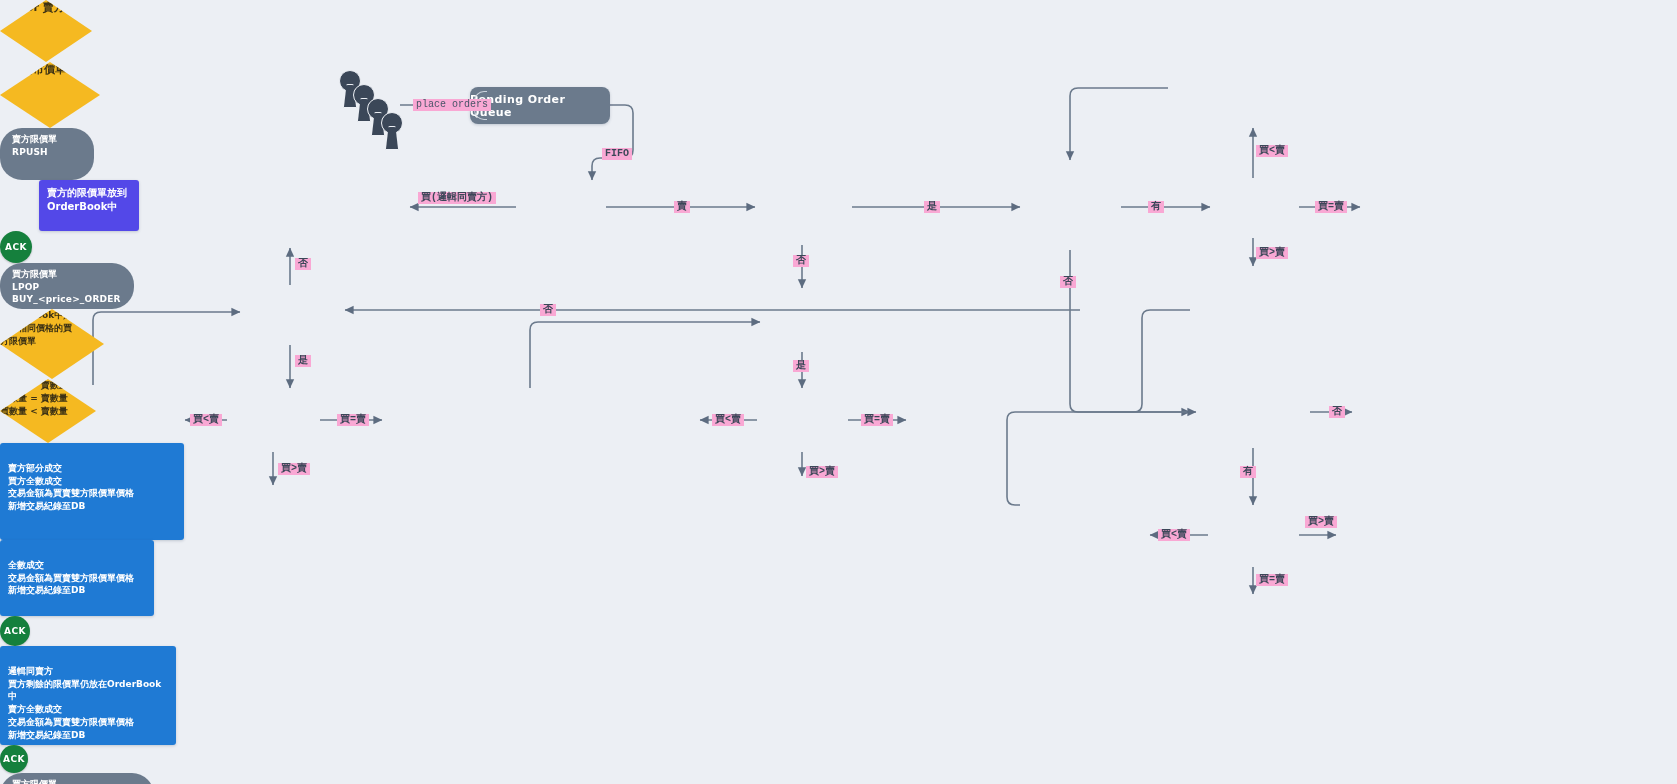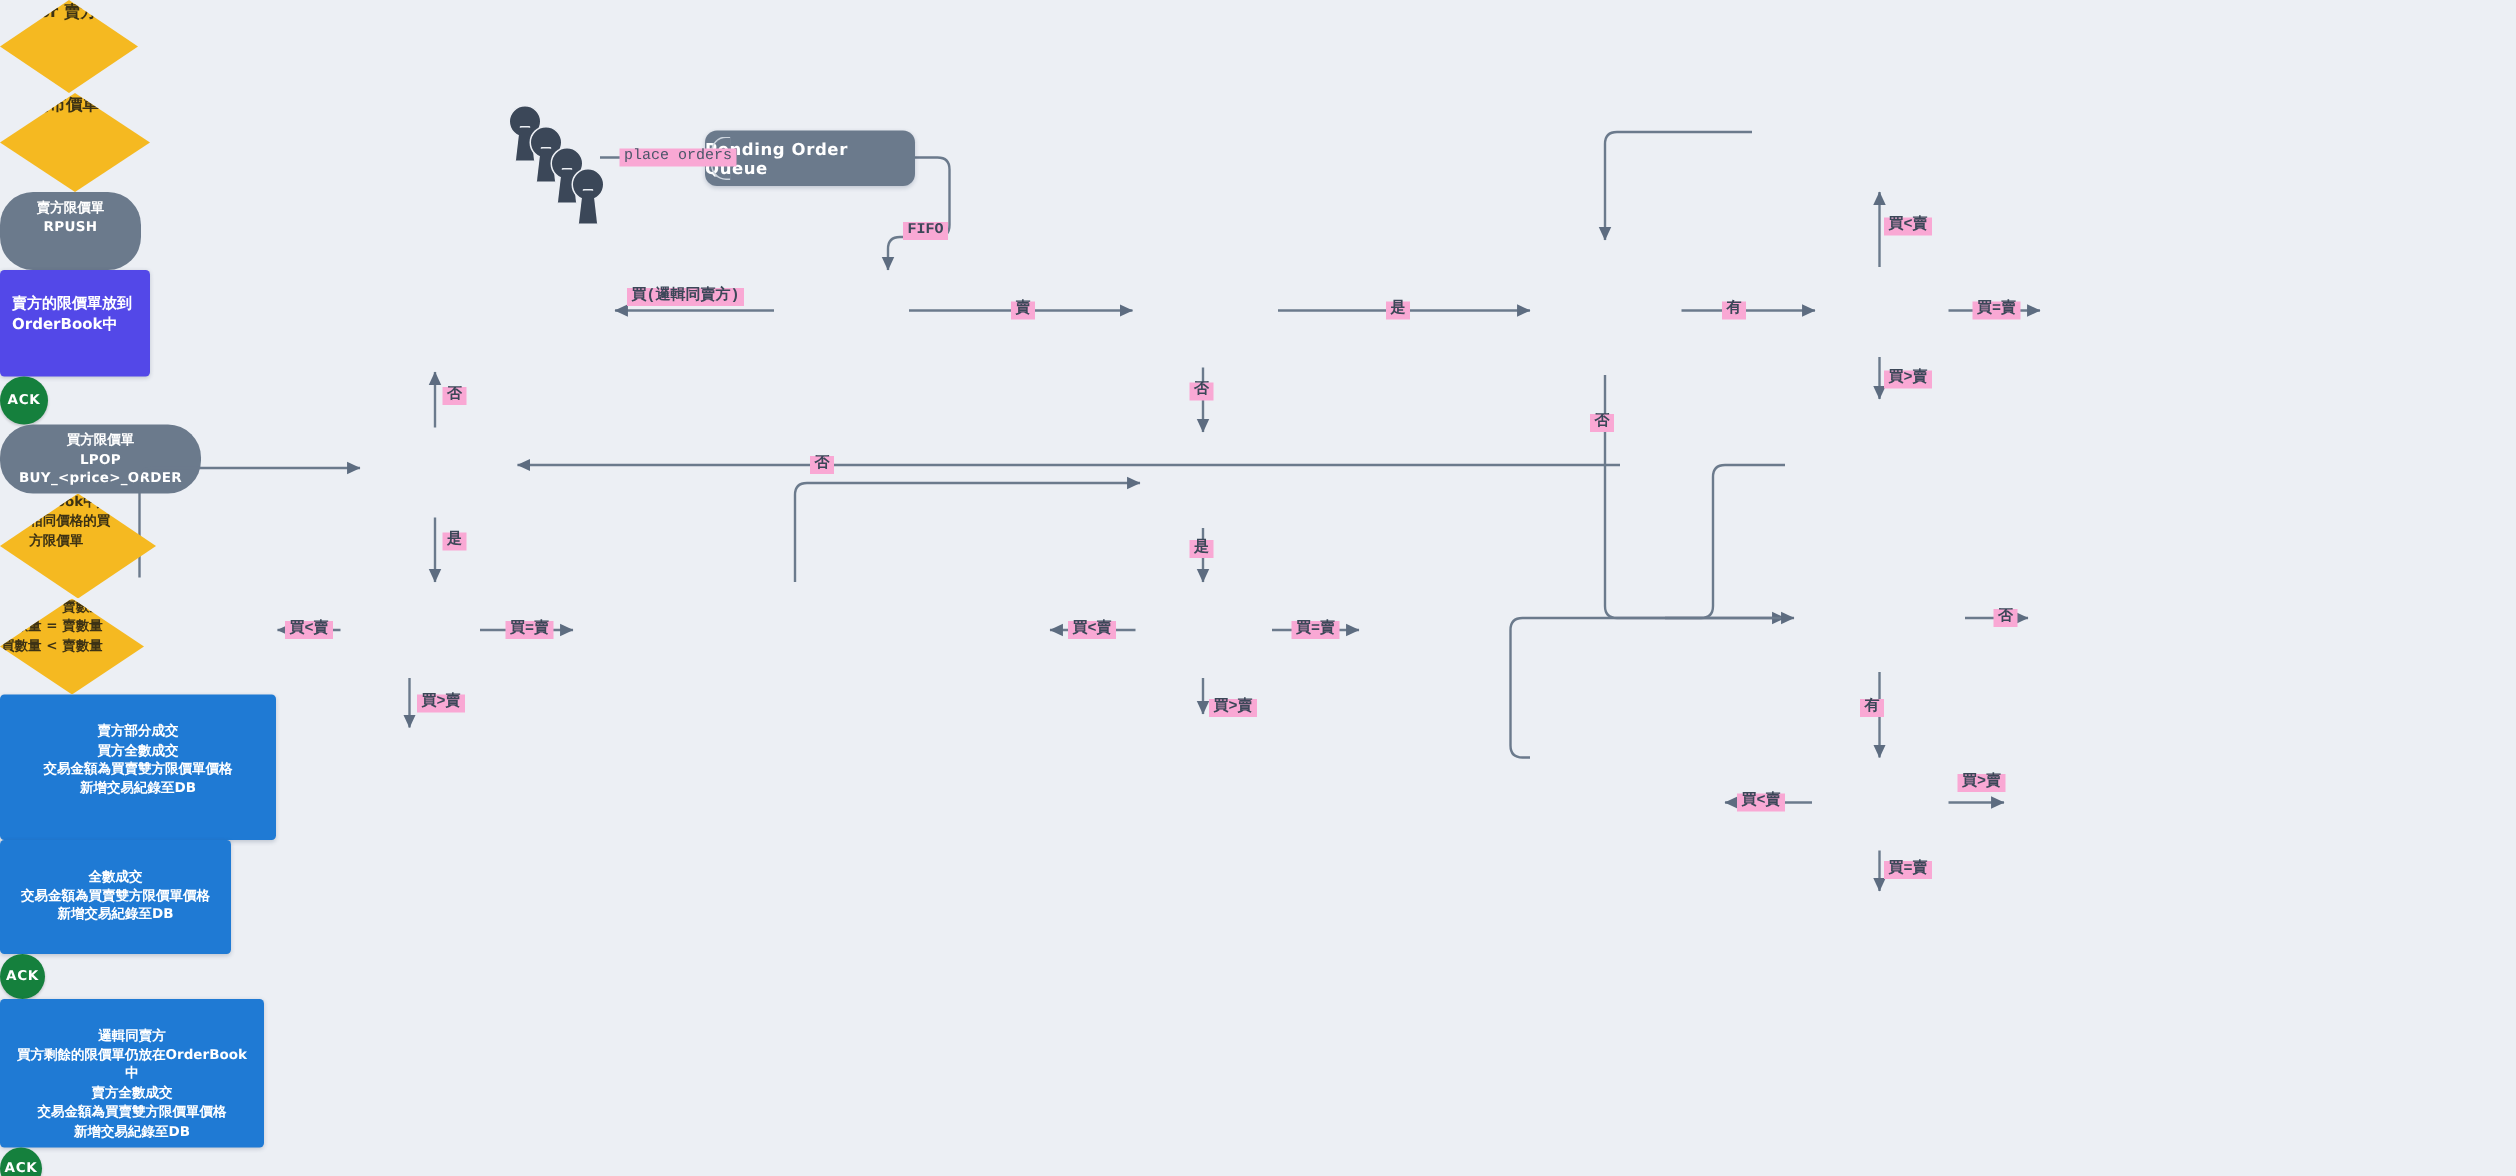--- a/index.html
+++ b/index.html
@@ -37,21 +37,22 @@
     padding: 6px 8px;
   }
   
   .proc-purple {
     background: #5348e8;
     color: #ffffff;
     border-radius: 3px;
     box-shadow: 0 1px 3px rgba(40,60,90,0.22);
     font-weight: bold;
     line-height: 1.42;
-    padding: 16px 8px;
+    padding: 6px 8px;
+    margin-left: 39px;
   }
   
   .decision {
     background: #f5b921;
     color: #3d3214;
     font-weight: bold;
     line-height: 1.45;
     clip-path: polygon(50% 0%, 100% 50%, 50% 100%, 0% 50%);
     -webkit-clip-path: polygon(50% 0%, 100% 50%, 50% 100%, 0% 50%);
   }
@@ -130,21 +131,21 @@
     font-size: 10px;
     font-weight: bold;
     padding: 0 3px;
     white-space: nowrap;
     z-index: 6;
     line-height: 12px;
     font-family: Liberation Mono, monospace;
   }
   .elabel.plain { font-weight: normal; color:#4a5568; }
   
-  .t9  { font-size: 9px; text-align: center; }
+  .t9  { font-size: 9px; }
   .t10 { font-size: 10px; }
   .t11 { font-size: 11px; }
 </style>
 </head>
 <body>
 
 <div id="canvas">
 
   <svg id="edges" viewBox="0 0 1677 784">
     <defs>

